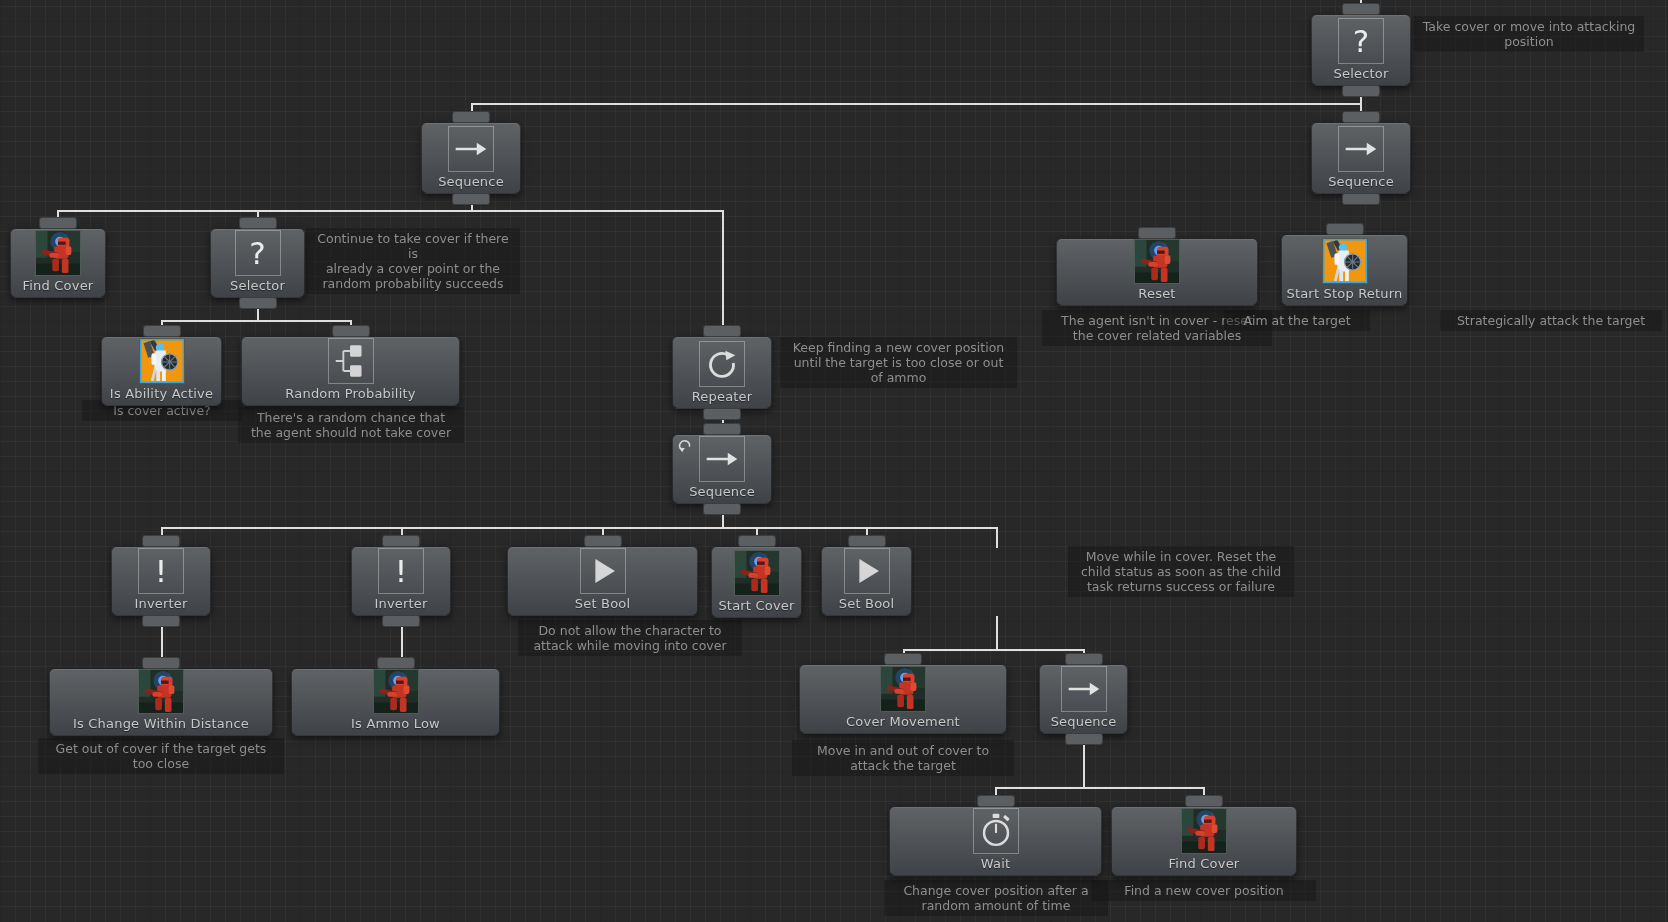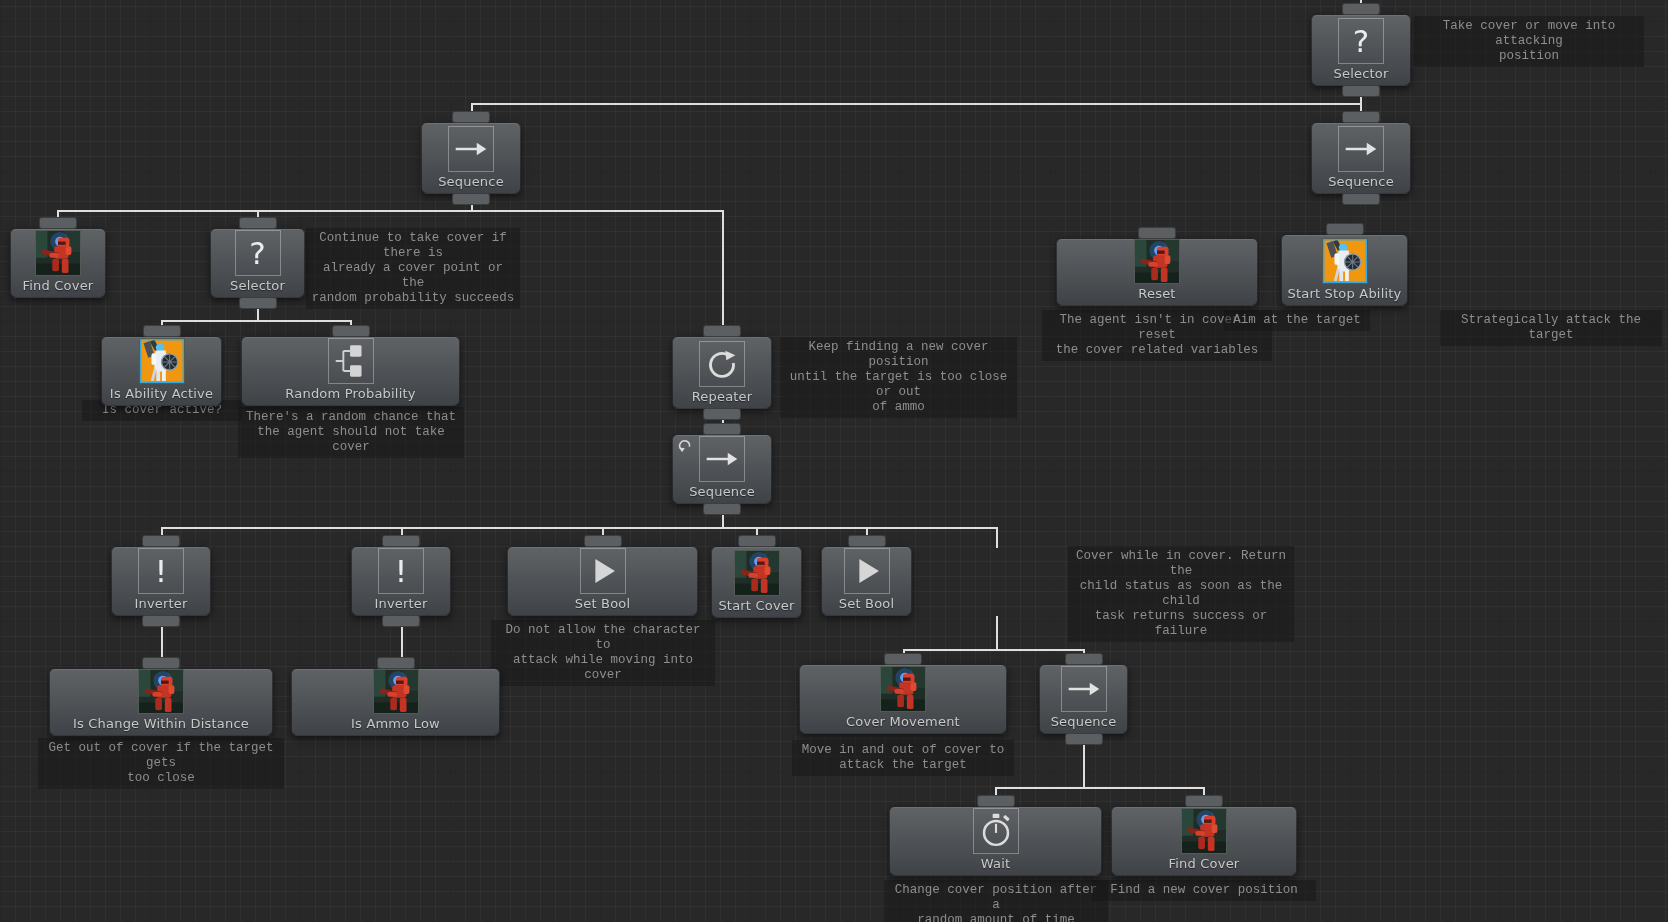--- a/index.html
+++ b/index.html
@@ -44,21 +44,21 @@
   .pin-top{top:-12px;}
   .pin-bottom{bottom:-12px;}
   .badge{position:absolute;top:3px;left:4px;width:16px;height:16px;}
   .badge svg{width:16px;height:16px;display:block;}
   .hl,.vl{position:absolute;background:#dfdfdf;z-index:1;}
   .hl{height:2px;}
   .vl{width:2px;}
   .comment{
     position:absolute;z-index:2;color:#8e8e8e;font-size:12.5px;line-height:15px;
     text-align:center;white-space:pre-line;background:rgba(20,20,20,.45);
-    padding:3px 5px;box-sizing:border-box;font-family:Liberation Mono, monospace;
+    padding:3px 5px;box-sizing:border-box;
   }
   .defs{position:absolute;width:0;height:0;overflow:hidden;}
 </style>
 </head>
 <body>
 
 <svg class="defs" aria-hidden="true">
   <defs>
     <symbol id="sym-soldier" viewBox="0 0 46 46">
       <rect width="46" height="46" fill="#1f2d26"></rect>
@@ -285,21 +285,21 @@
   <div class="comment" style="left:1042px;top:310px;width:230px">The agent isn't in cover - reset
 the cover related variables</div>
 
   <div class="node" style="left:1281px;top:234px;width:127px;height:72px">
     <div class="pin pin-top"></div>
     <div class="icon-img">
         <svg viewBox="0 0 46 46">
           <use href="#sym-knight" xlink:href="#sym-knight"></use>
         </svg>
       </div>
-    <div class="node-label">Start Stop Ability</div>
+    <div class="node-label">Start Stop Return</div>
   </div>
   <div class="comment" style="left:1224px;top:310px;width:146px">Aim at the target</div>
 
   <div class="comment" style="left:1440px;top:310px;width:222px">Strategically attack the target</div>
 
   <div class="node" style="left:111px;top:546px;width:100px;height:70px">
     <div class="pin pin-top"></div>
     <div class="pin pin-bottom"></div>
     <div class="icon-box">
         <span>!</span>
@@ -318,21 +318,21 @@
 
   <div class="node" style="left:507px;top:546px;width:191px;height:70px">
     <div class="pin pin-top"></div>
     <div class="icon-box">
         <svg viewBox="0 0 46 46">
           <use href="#sym-play" xlink:href="#sym-play"></use>
         </svg>
       </div>
     <div class="node-label">Set Bool</div>
   </div>
-  <div class="comment" style="left:491px;top:620px;width:224px">Do not allow the character to
+  <div class="comment" style="left:518px;top:620px;width:224px">Do not allow the character to
 attack while moving into cover</div>
 
   <div class="node" style="left:711px;top:546px;width:91px;height:72px">
     <div class="pin pin-top"></div>
     <div class="icon-img">
         <svg viewBox="0 0 46 46">
           <use href="#sym-soldier" xlink:href="#sym-soldier"></use>
         </svg>
       </div>
     <div class="node-label">Start Cover</div>
@@ -341,21 +341,21 @@
   <div class="node" style="left:821px;top:546px;width:91px;height:70px">
     <div class="pin pin-top"></div>
     <div class="icon-box">
         <svg viewBox="0 0 46 46">
           <use href="#sym-play" xlink:href="#sym-play"></use>
         </svg>
       </div>
     <div class="node-label">Set Bool</div>
   </div>
 
-  <div class="comment" style="left:1068px;top:546px;width:226px">Cover while in cover. Return the
+  <div class="comment" style="left:1068px;top:546px;width:226px">Move while in cover. Reset the
 child status as soon as the child
 task returns success or failure</div>
 
   <div class="node" style="left:49px;top:668px;width:224px;height:68px">
     <div class="pin pin-top"></div>
     <div class="icon-img">
         <svg viewBox="0 0 46 46">
           <use href="#sym-soldier" xlink:href="#sym-soldier"></use>
         </svg>
       </div>

